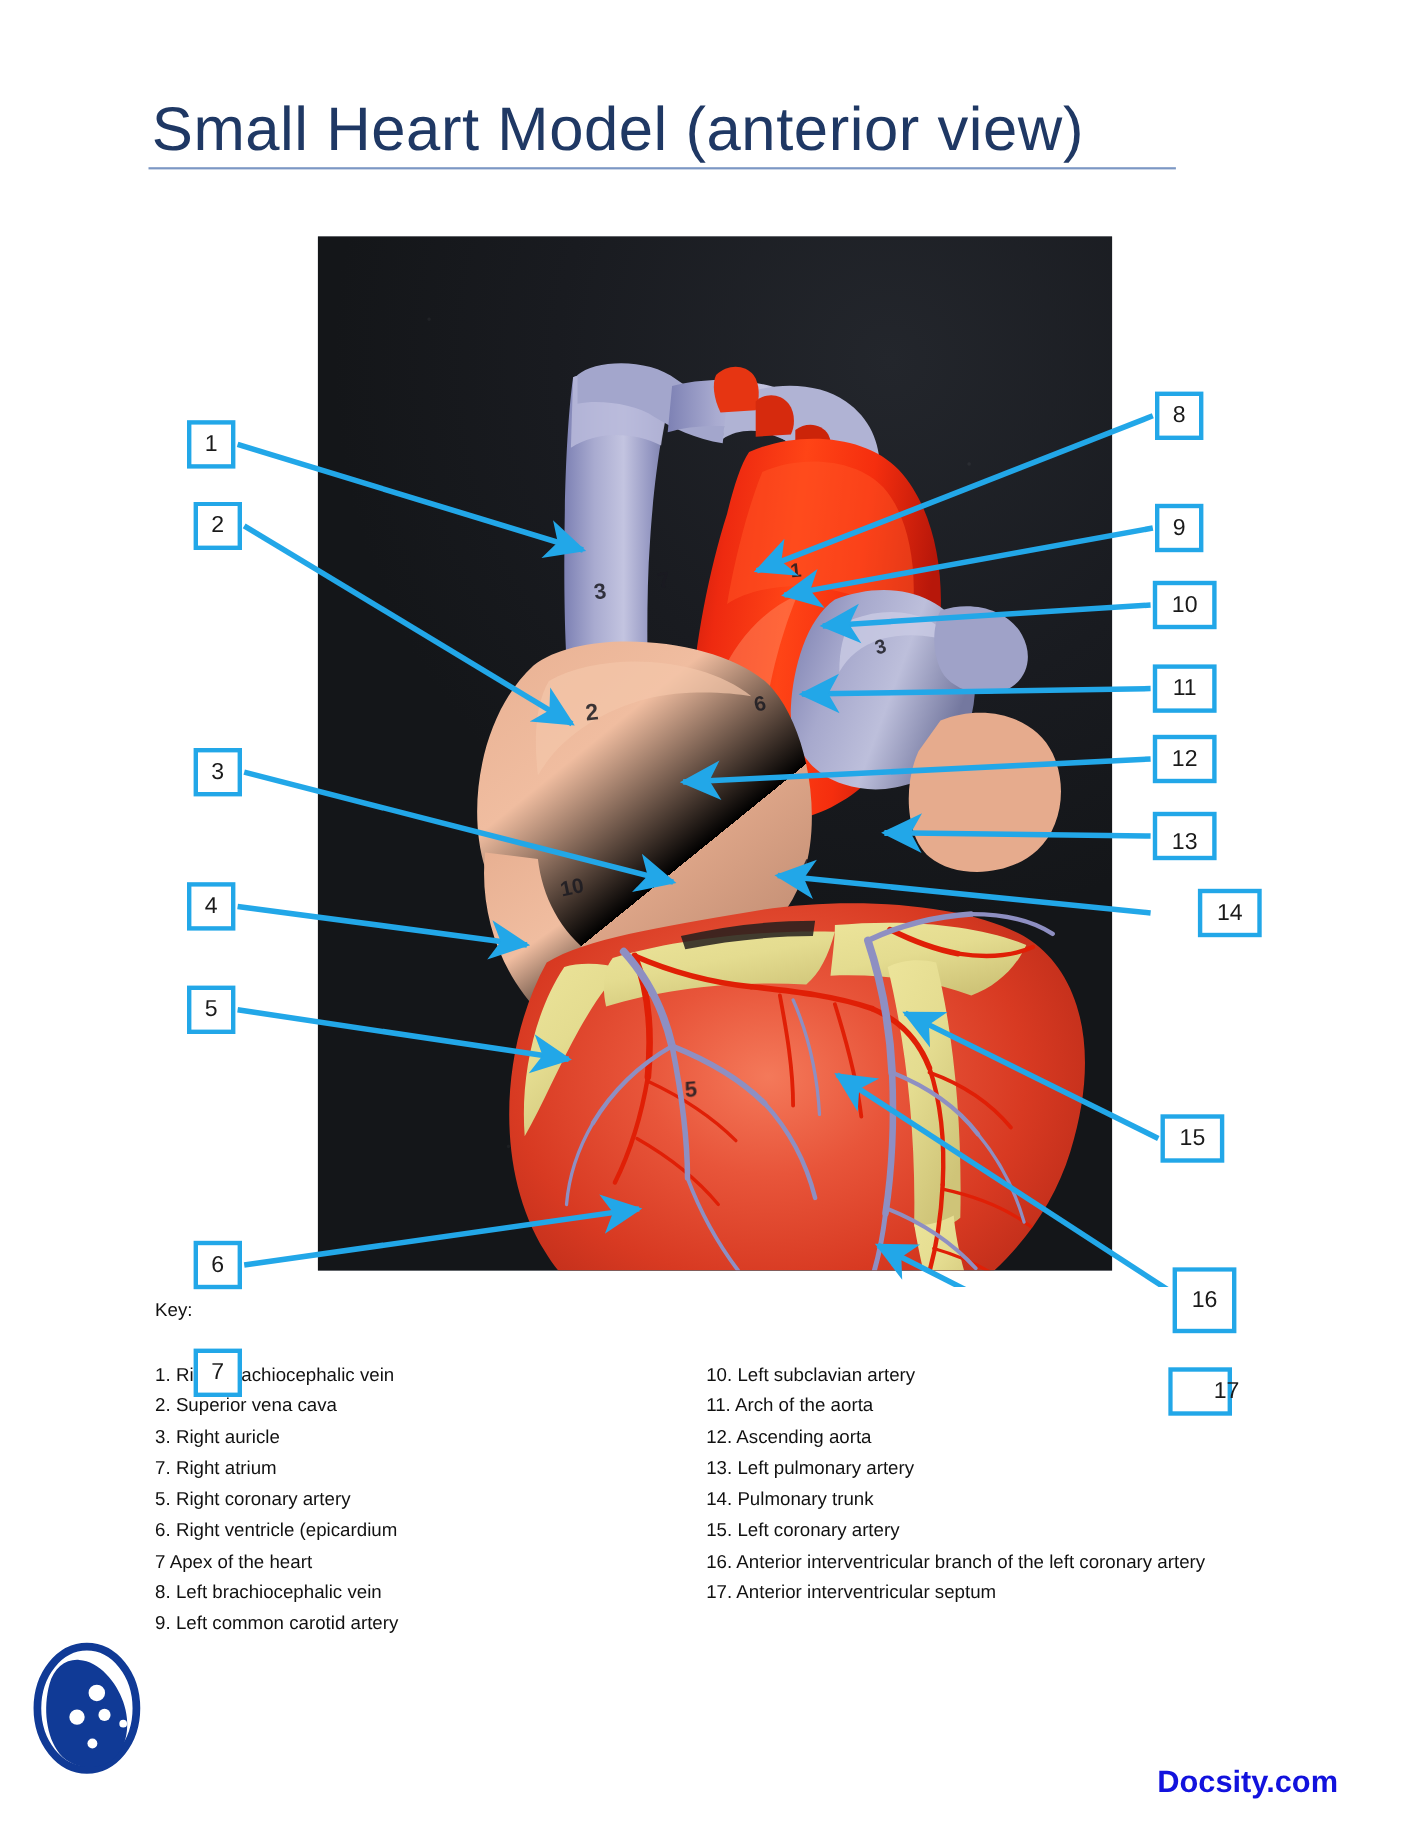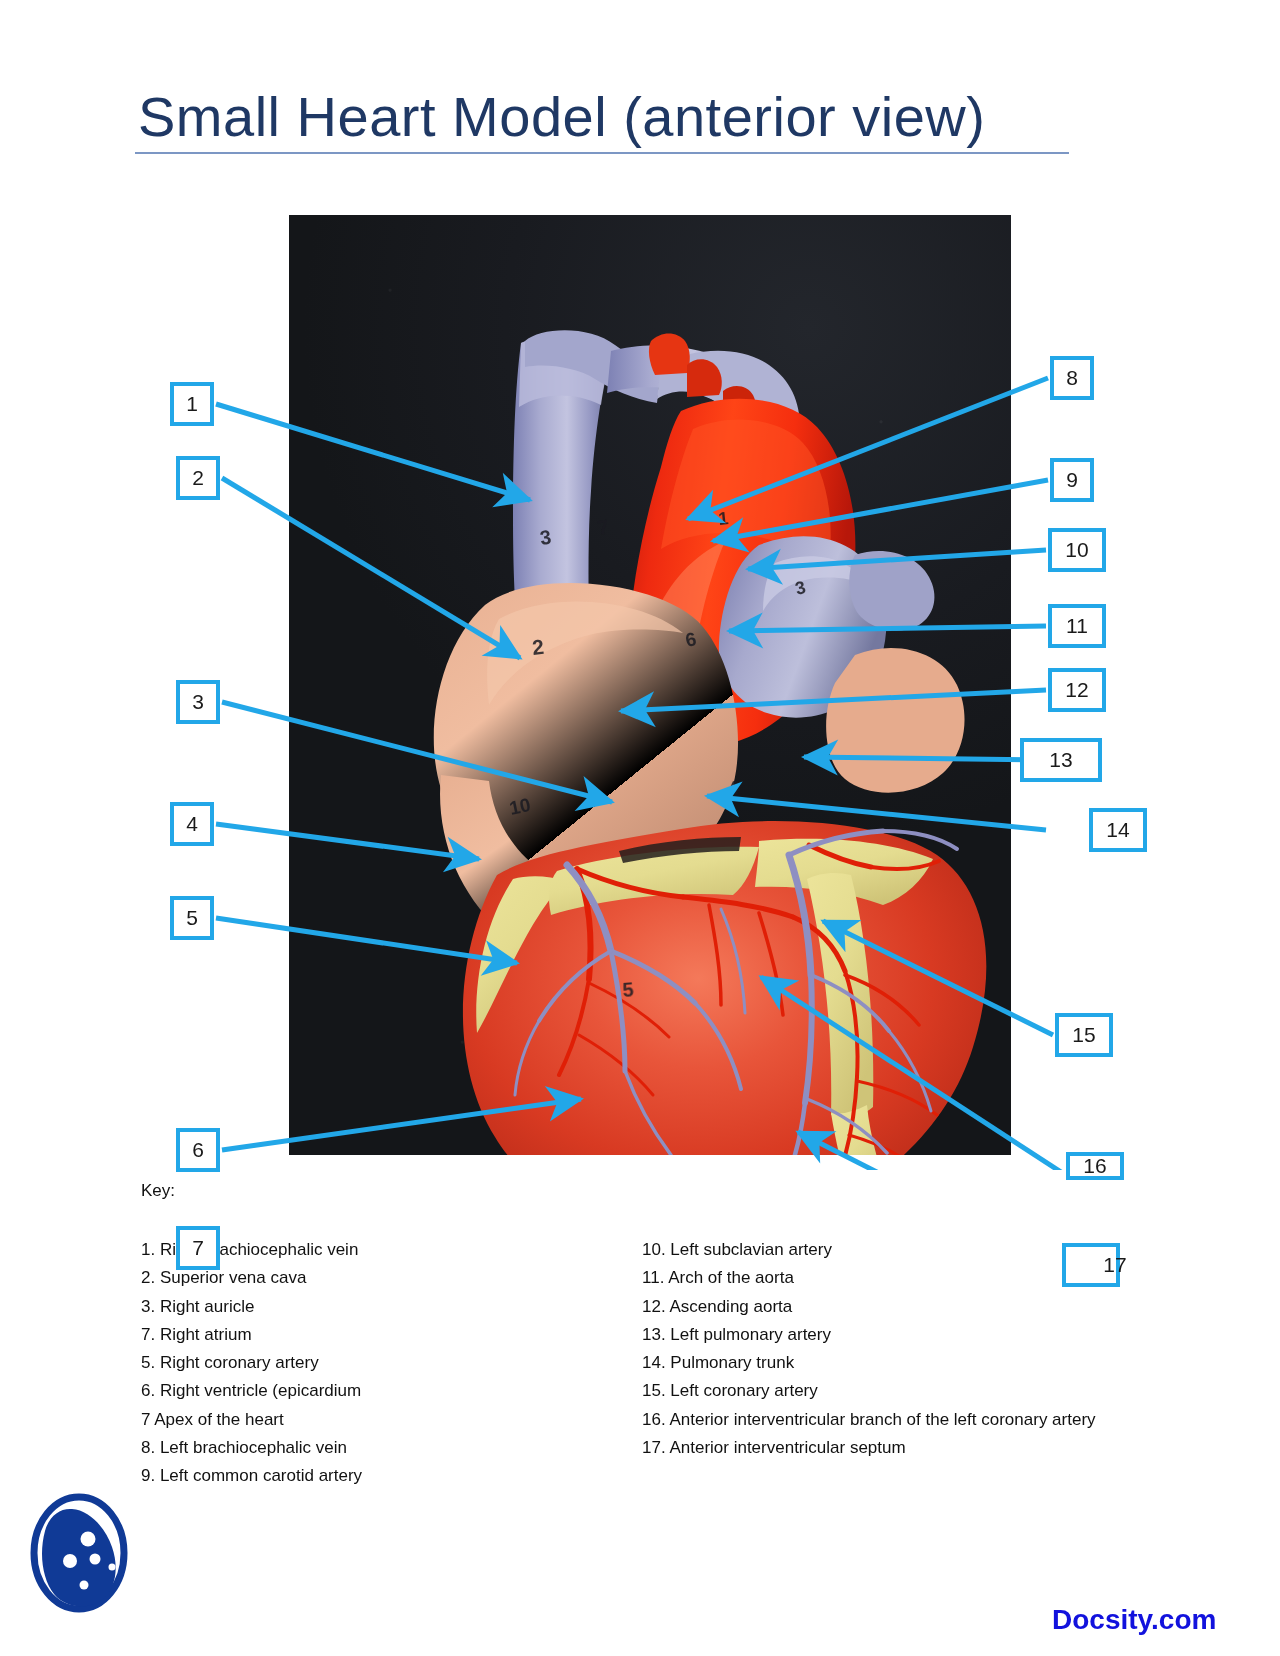--- a/index.html
+++ b/index.html
@@ -372,30 +372,30 @@
       </div>
       <div class="callout" style="left: 1048px; top: 358px; width: 58px; height: 44px;">
         <span>10</span>
       </div>
       <div class="callout" style="left: 1048px; top: 434px; width: 58px; height: 44px;">
         <span>11</span>
       </div>
       <div class="callout" style="left: 1048px; top: 498px; width: 58px; height: 44px;">
         <span>12</span>
       </div>
-      <div class="callout" style="left: 1020px; top: 568px; width: 82px; height: 44px;">
+      <div class="callout" style="left: 1048px; top: 568px; width: 58px; height: 44px; align-items: flex-end;">
         <span>13</span>
       </div>
       <div class="callout" style="left: 1048px; top: 638px; width: 58px; height: 44px; margin-left: 41px;">
         <span>14</span>
       </div>
       <div class="callout" style="left: 1055px; top: 843px; width: 58px; height: 44px;">
         <span>15</span>
       </div>
-      <div class="callout" style="left: 1066px; top: 982px; width: 58px; height: 28px;">
+      <div class="callout" style="left: 1066px; top: 982px; width: 58px; height: 60px;">
         <span>16</span>
       </div>
       <div class="callout" style="left: 1062px; top: 1073px; width: 58px; height: 44px; padding-left: 48px;">
         <span>17</span>
       </div>
     </div>
 </div>
 
 <div id="key-label">Key:</div>
 <div id="key-col-left" class="key-col">

